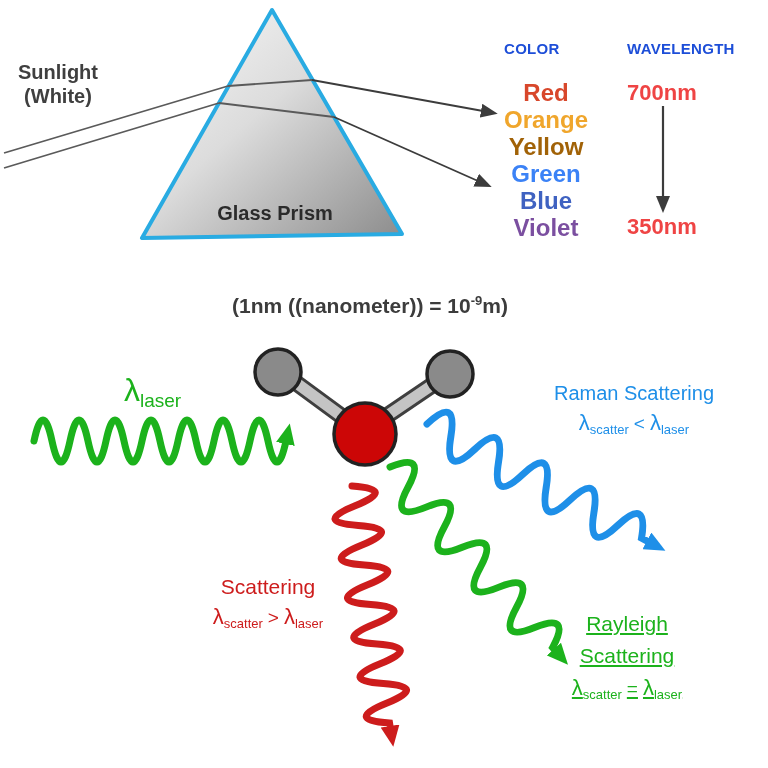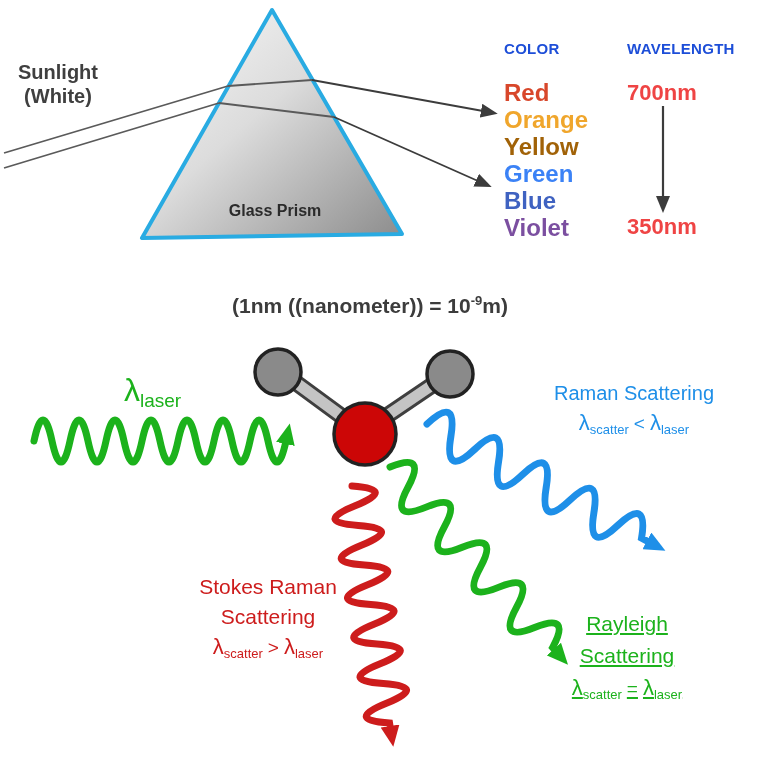--- a/index.html
+++ b/index.html
@@ -7,28 +7,28 @@
     position:relative; width:768px; height:768px; background:#ffffff;
     font-family:"Liberation Sans", sans-serif; overflow:hidden;
   }
   #diagram-svg { position:absolute; left:0; top:0; }
 
   .txt { position:absolute; text-align:center; }
 
   
   #sunlight-label { left:6px; top:60px; width:104px; font-size:20px; font-weight:700;
                     color:#3f3f3f; line-height:24px; }
-  #glass-prism-label { left:195px; top:202px; width:160px; font-size:16px; font-weight:700;
+  #glass-prism-label { left:195px; top:202px; width:160px; font-size:20px; font-weight:700;
                     color:#2b2b2b; }
   .col-header { font-size:15px; font-weight:700; color:#1d4ed8; letter-spacing:.3px;
                 text-align:left; }
   #color-header { left:504px; top:40px; }
   #wavelength-header { left:627px; top:40px; }
   #color-list { left:504px; top:79px; text-align:left; }
-  .color-item { font-size:24px; font-weight:700; line-height:27px; }
+  .color-item { font-size:24px; font-weight:700; line-height:27px;text-align:center; }
   .wl-val { font-size:22px; font-weight:700; color:#ef4444; text-align:left; }
   #wl-top { left:627px; top:80px; }
   #wl-bottom { left:627px; top:214px; }
 
   
   #nm-note { left:170px; top:293px; width:400px; font-size:21px; font-weight:700; color:#3c3c3c; }
   #nm-note sup { font-size:13px; }
 
   
   #laser-label { left:124px; top:372px; color:var(--green); text-align:left; }
@@ -167,21 +167,20 @@
   </div>
 
   <div class="txt scatter-block" id="anti-stokes-label">
     <div>Raman Scattering</div>
     <div class="rel">
       <span class="lam">λ</span><span class="sub">scatter</span><span class="op">&lt;</span><span class="lam">λ</span><span class="sub">laser</span>
     </div>
   </div>
 
   <div class="txt scatter-block" id="stokes-label">
-    <div>Stokes Raman</div>
     <div>Scattering</div>
     <div class="rel">
       <span class="lam">λ</span><span class="sub">scatter</span><span class="op">&gt;</span><span class="lam">λ</span><span class="sub">laser</span>
     </div>
   </div>
 
   <div class="txt scatter-block" id="rayleigh-label">
     <div>Rayleigh</div>
     <div>Scattering</div>
     <div class="rel">

